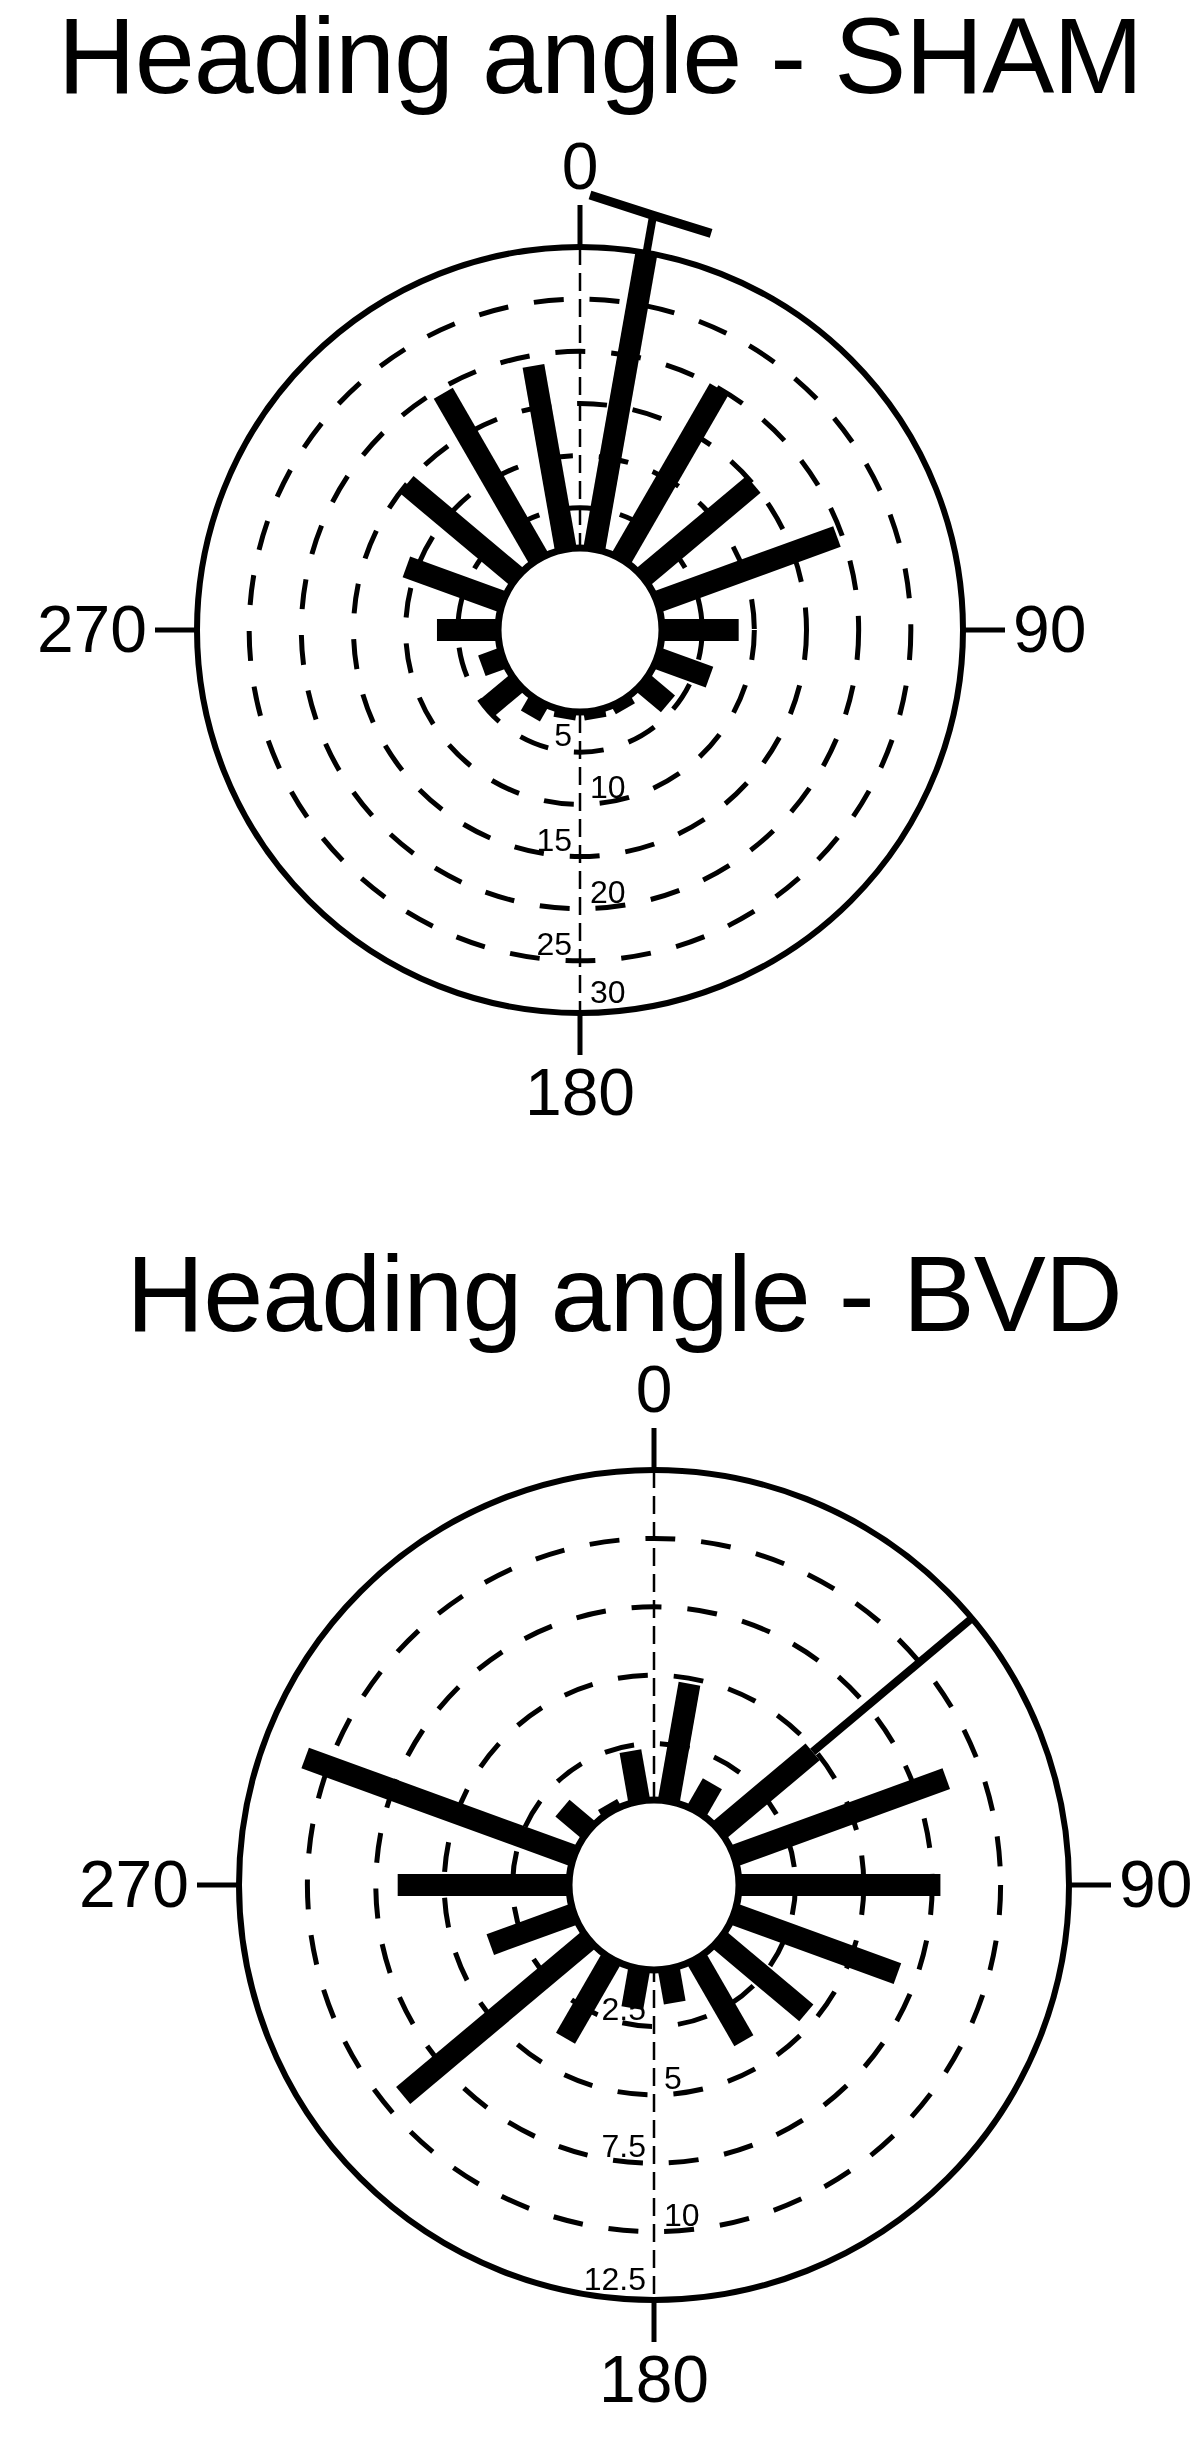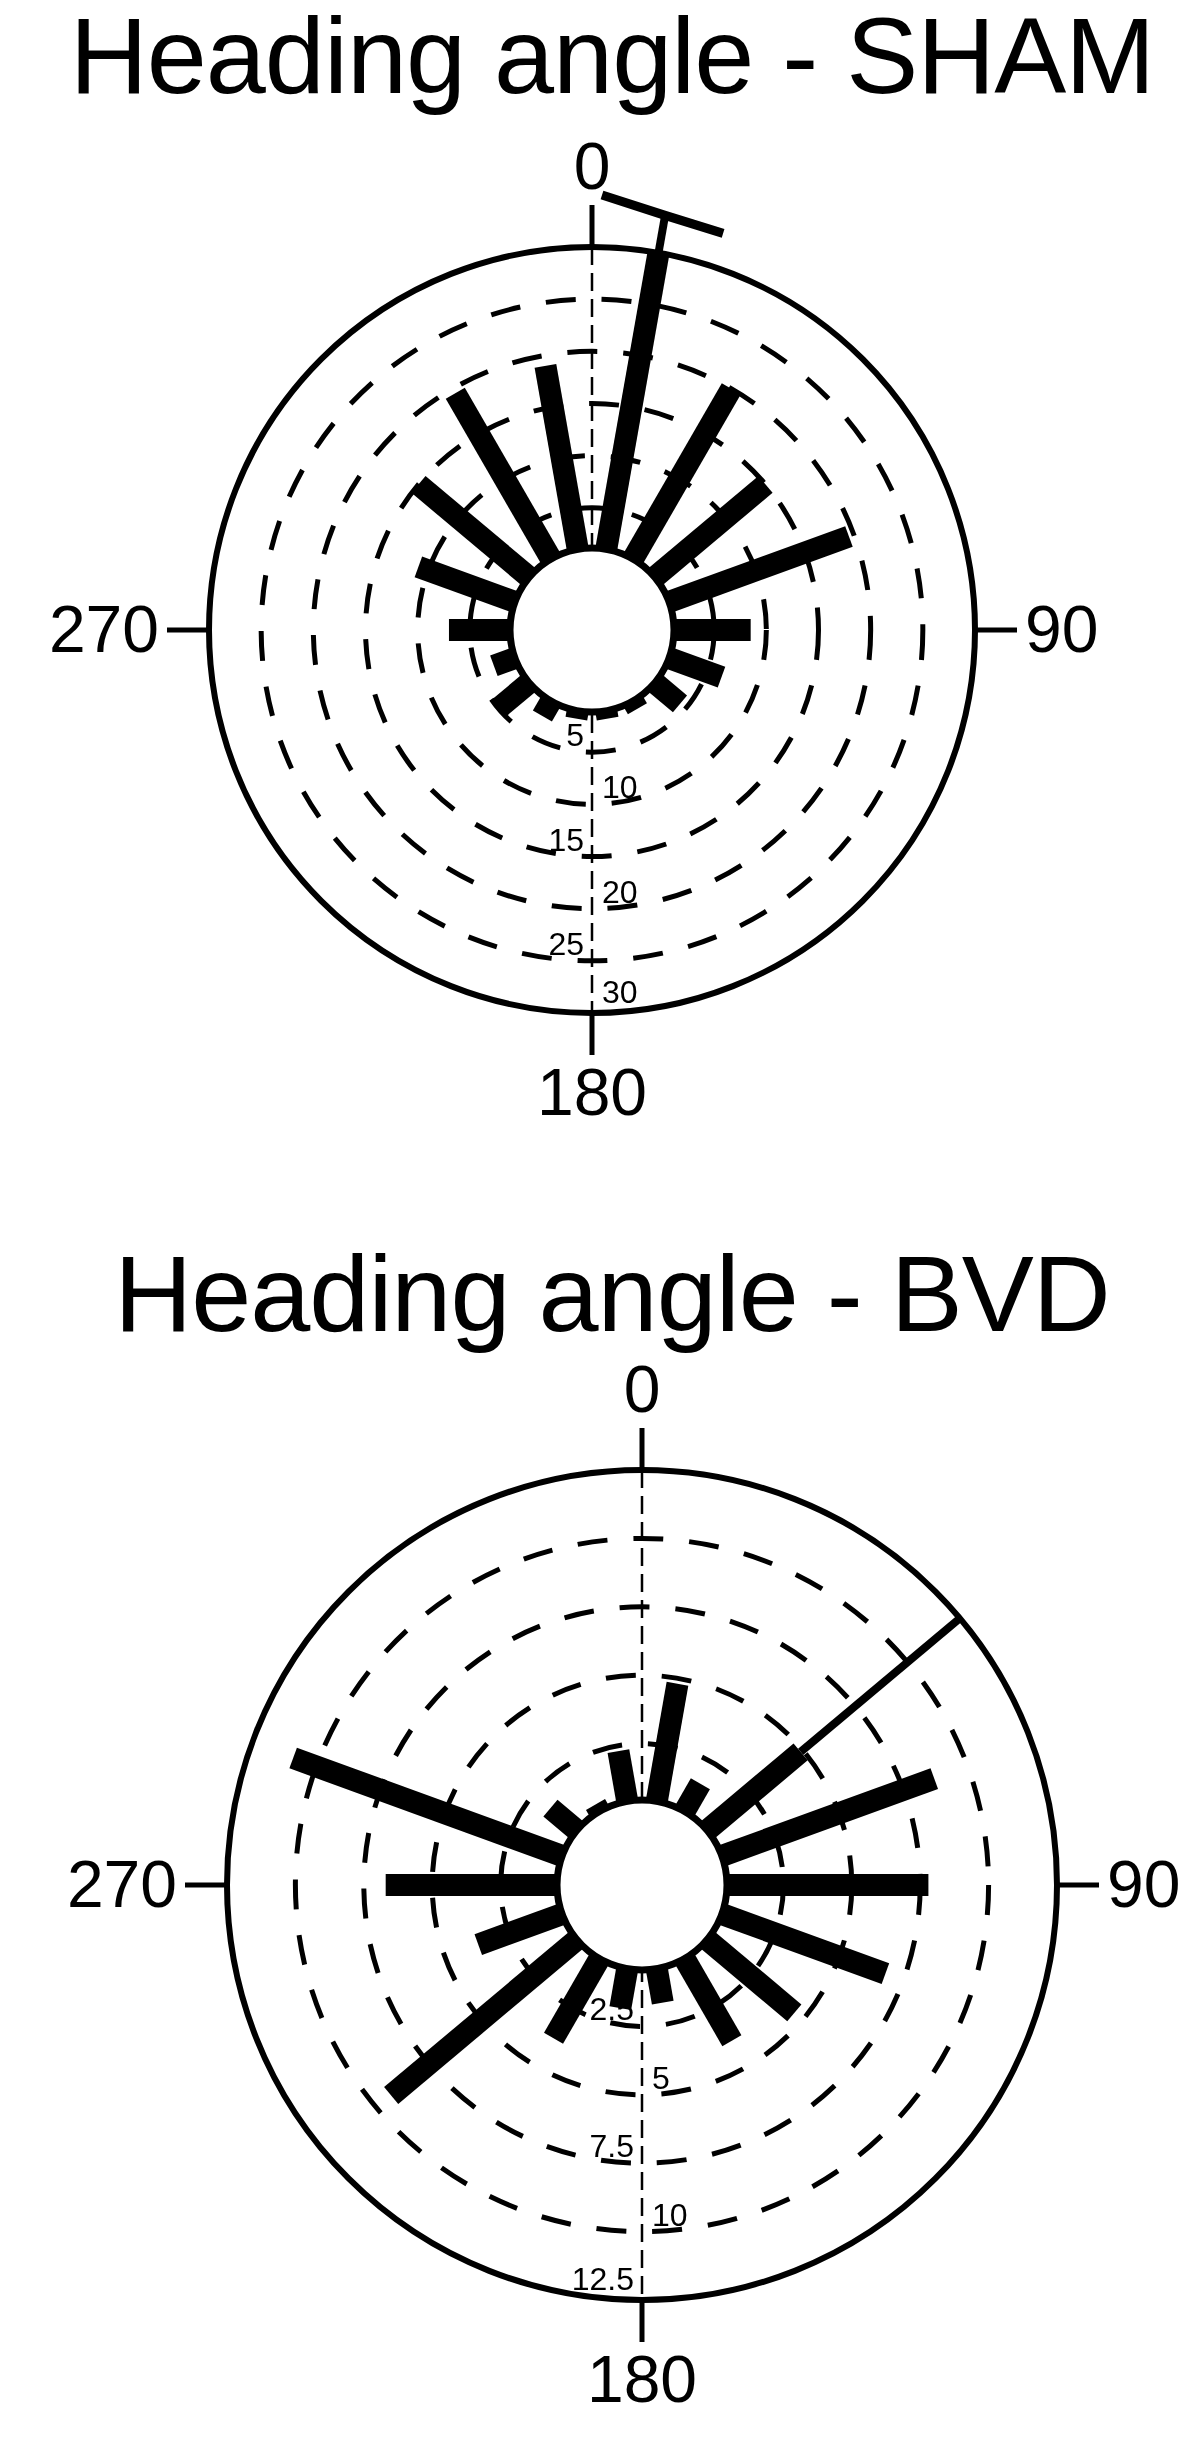--- a/index.html
+++ b/index.html
@@ -1,18 +1,18 @@
 <!DOCTYPE html>
 <html><head>
 <meta charset="utf-8">
 <style>
   html, body { margin: 0; padding: 0; background: #ffffff; }
   body { width: 1200px; height: 2439px; position: relative; overflow: hidden;
          font-family: "Liberation Sans", sans-serif; color: #000; }
-  .panel { position: absolute; left: 12px; width: 1168px; }
+  .panel { position: absolute; left: 0; width: 1168px; }
   .panel-title { position: absolute; left: 0; width: 1200px; text-align: center;
                  font-size: 108px; line-height: 1; white-space: nowrap; letter-spacing: -1px; }
   svg { position: absolute; left: 0; top: 0; }
   svg text { font-family: "Liberation Sans", sans-serif; fill: #000; }
 </style>
 </head>
 <body>
 
 <div class="panel" style="top:0;height:1200px;">
   <div class="panel-title" style="top:2px;">Heading angle - SHAM</div>
@@ -55,21 +55,21 @@
       <text x="147" y="652.0000000000001" font-size="66" text-anchor="end">270</text>
       <text x="572" y="746.1666666666666" font-size="32" text-anchor="end">5</text>
       <text x="590" y="798.3333333333333" font-size="32" text-anchor="start">10</text>
       <text x="572" y="850.5" font-size="32" text-anchor="end">15</text>
       <text x="590" y="902.6666666666666" font-size="32" text-anchor="start">20</text>
       <text x="572" y="954.8333333333333" font-size="32" text-anchor="end">25</text>
       <text x="590" y="1003" font-size="32" text-anchor="start">30</text>
     </svg>
 </div>
 
-<div class="panel" style="top:1200px;height:1239px;">
+<div class="panel" style="top:1200px;height:1239px;margin-left:24px;">
   <div class="panel-title" style="top:40px;">Heading angle - BVD</div>
   <svg id="chart-1" width="1200" height="1239">
       <circle cx="630" cy="685" r="141.4" fill="none" stroke="#000" stroke-width="5" stroke-dasharray="30 26"></circle>
       <circle cx="630" cy="685" r="209.8" fill="none" stroke="#000" stroke-width="5" stroke-dasharray="30 26"></circle>
       <circle cx="630" cy="685" r="278.2" fill="none" stroke="#000" stroke-width="5" stroke-dasharray="30 26"></circle>
       <circle cx="630" cy="685" r="346.6" fill="none" stroke="#000" stroke-width="5" stroke-dasharray="30 26"></circle>
       <line x1="630" y1="270" x2="630" y2="1100" stroke="#000" stroke-width="2.5" stroke-dasharray="18 8"></line>
       <line x1="643.8918542133545" y1="606.2153797590233" x2="665.4811848463286" y2="483.7762014425216" stroke="#000" stroke-width="22" stroke-linecap="butt"></line>
       <line x1="670" y1="615.717967697245" x2="688.388" y2="583.8690174476684" stroke="#000" stroke-width="22" stroke-linecap="butt"></line>
       <line x1="691.2835554495182" y1="633.5769912250769" x2="788.6202265699881" y2="551.9018263878664" stroke="#000" stroke-width="22" stroke-linecap="butt"></line>

